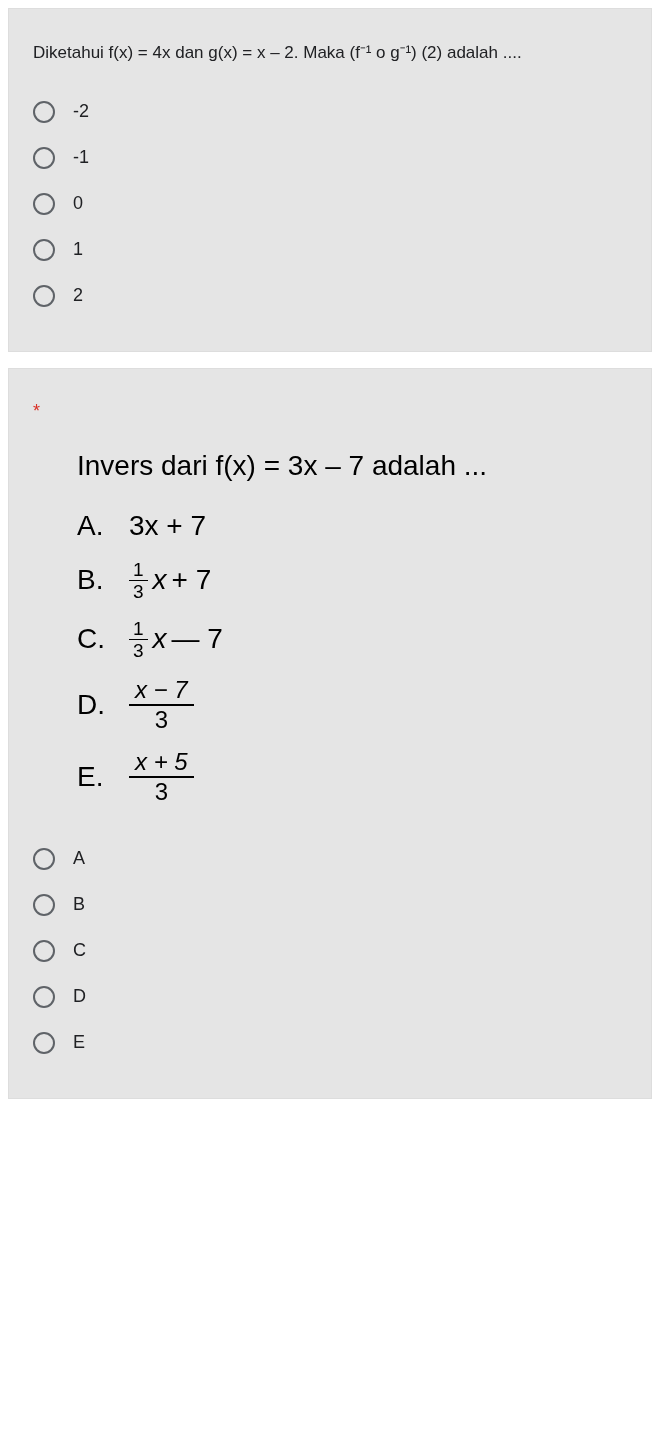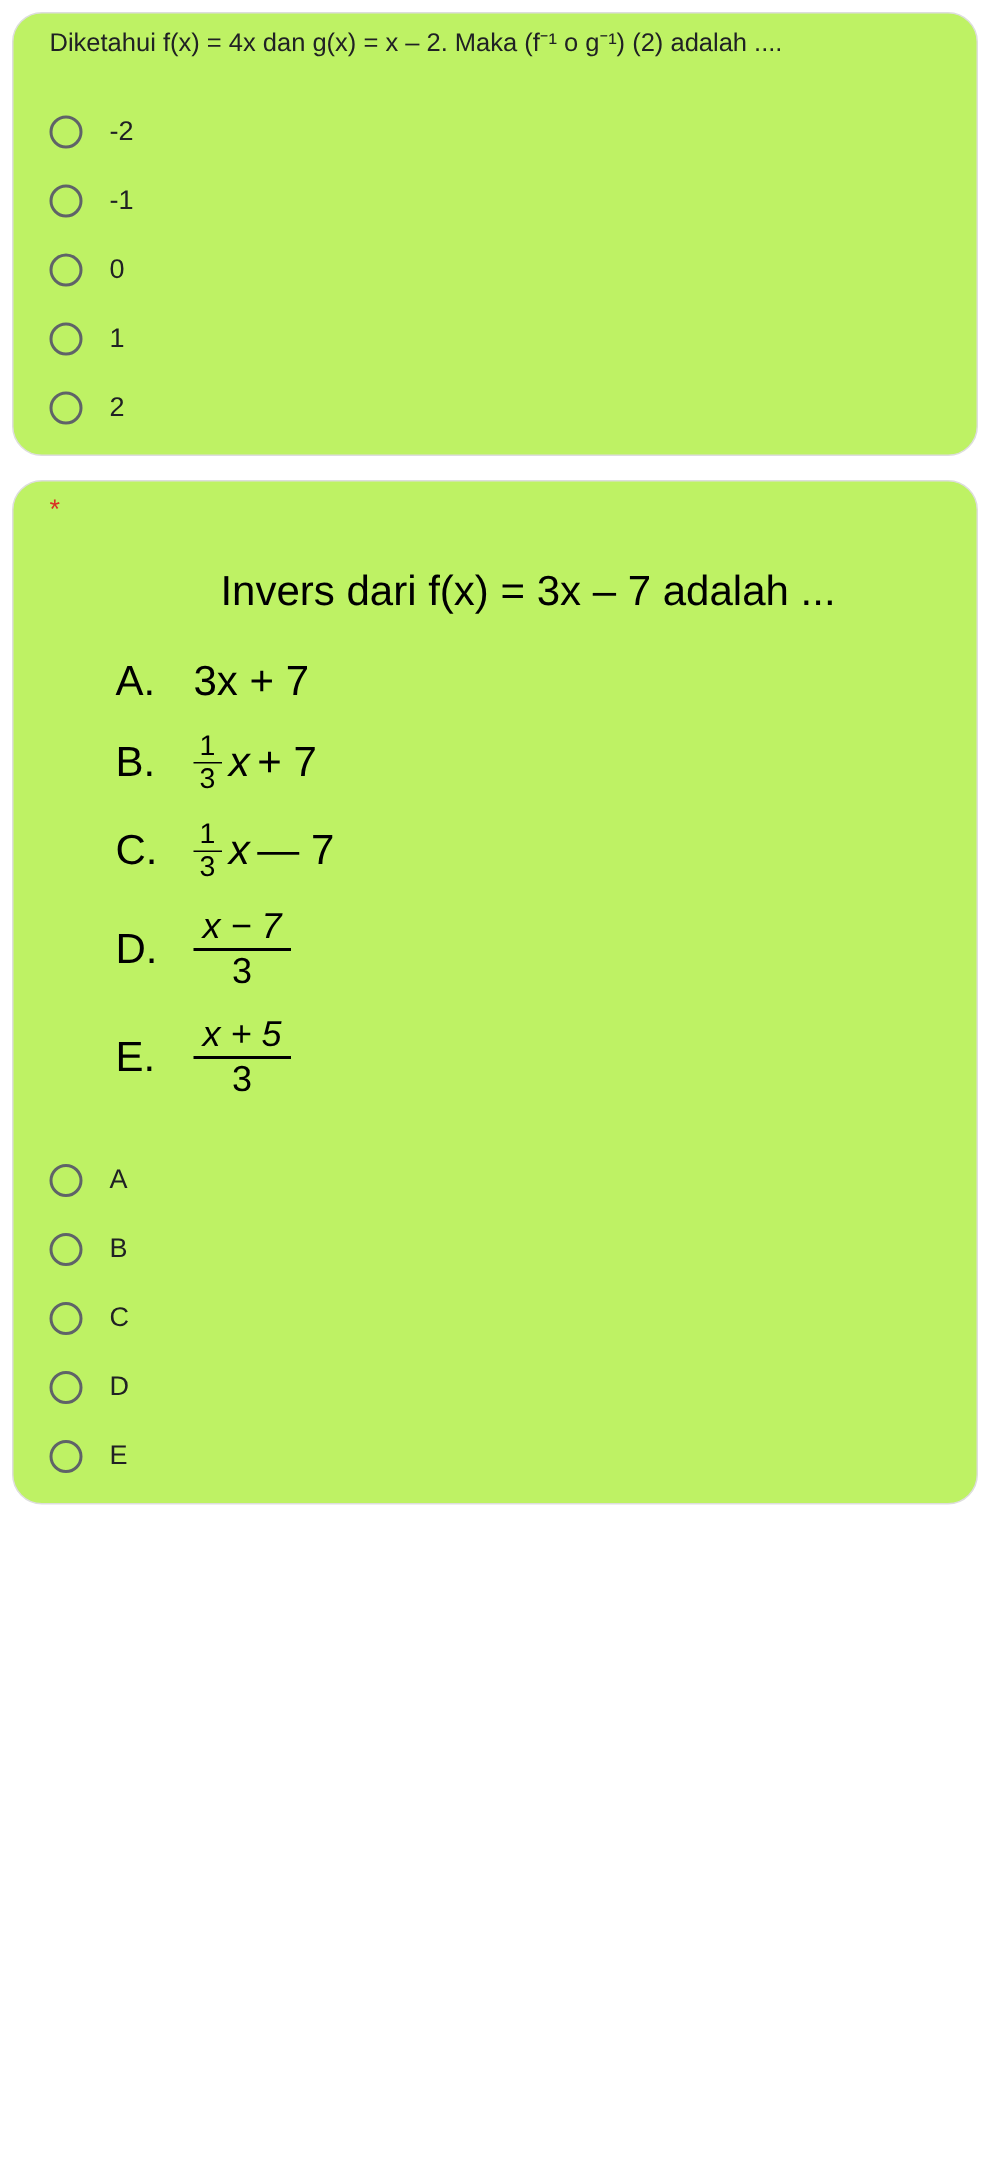--- a/index.html
+++ b/index.html
@@ -5,24 +5,24 @@
   * { box-sizing: border-box; }
   body {
     margin: 0;
     padding: 0;
     font-family: Arial, sans-serif;
     background: #fff;
     width: 660px;
   }
   .card {
     border: 1px solid #ddd;
-    border-radius: 20px;
+    border-radius: 0;
     margin: 8px;
-    padding: 8px 24px;
-    background: #bef264;
+    padding: 32px 24px;
+    background: #e5e5e5;
   }
   .card.required {
     margin-top: 16px;
   }
   .question-text {
     font-size: 17px;
     color: #202124;
     margin-bottom: 24px;
     line-height: 1.4;
   }
@@ -51,21 +51,20 @@
     color: #202124;
   }
   .image-block {
     margin: 8px 0 32px 44px;
   }
   .q2-title {
     font-size: 28px;
     color: #000;
     margin-bottom: 28px;
     font-weight: 400;
-    text-align: center;
   }
   .choice-row {
     display: flex;
     align-items: center;
     margin-bottom: 18px;
     font-size: 28px;
   }
   .choice-letter {
     min-width: 52px;
     font-weight: 400;

